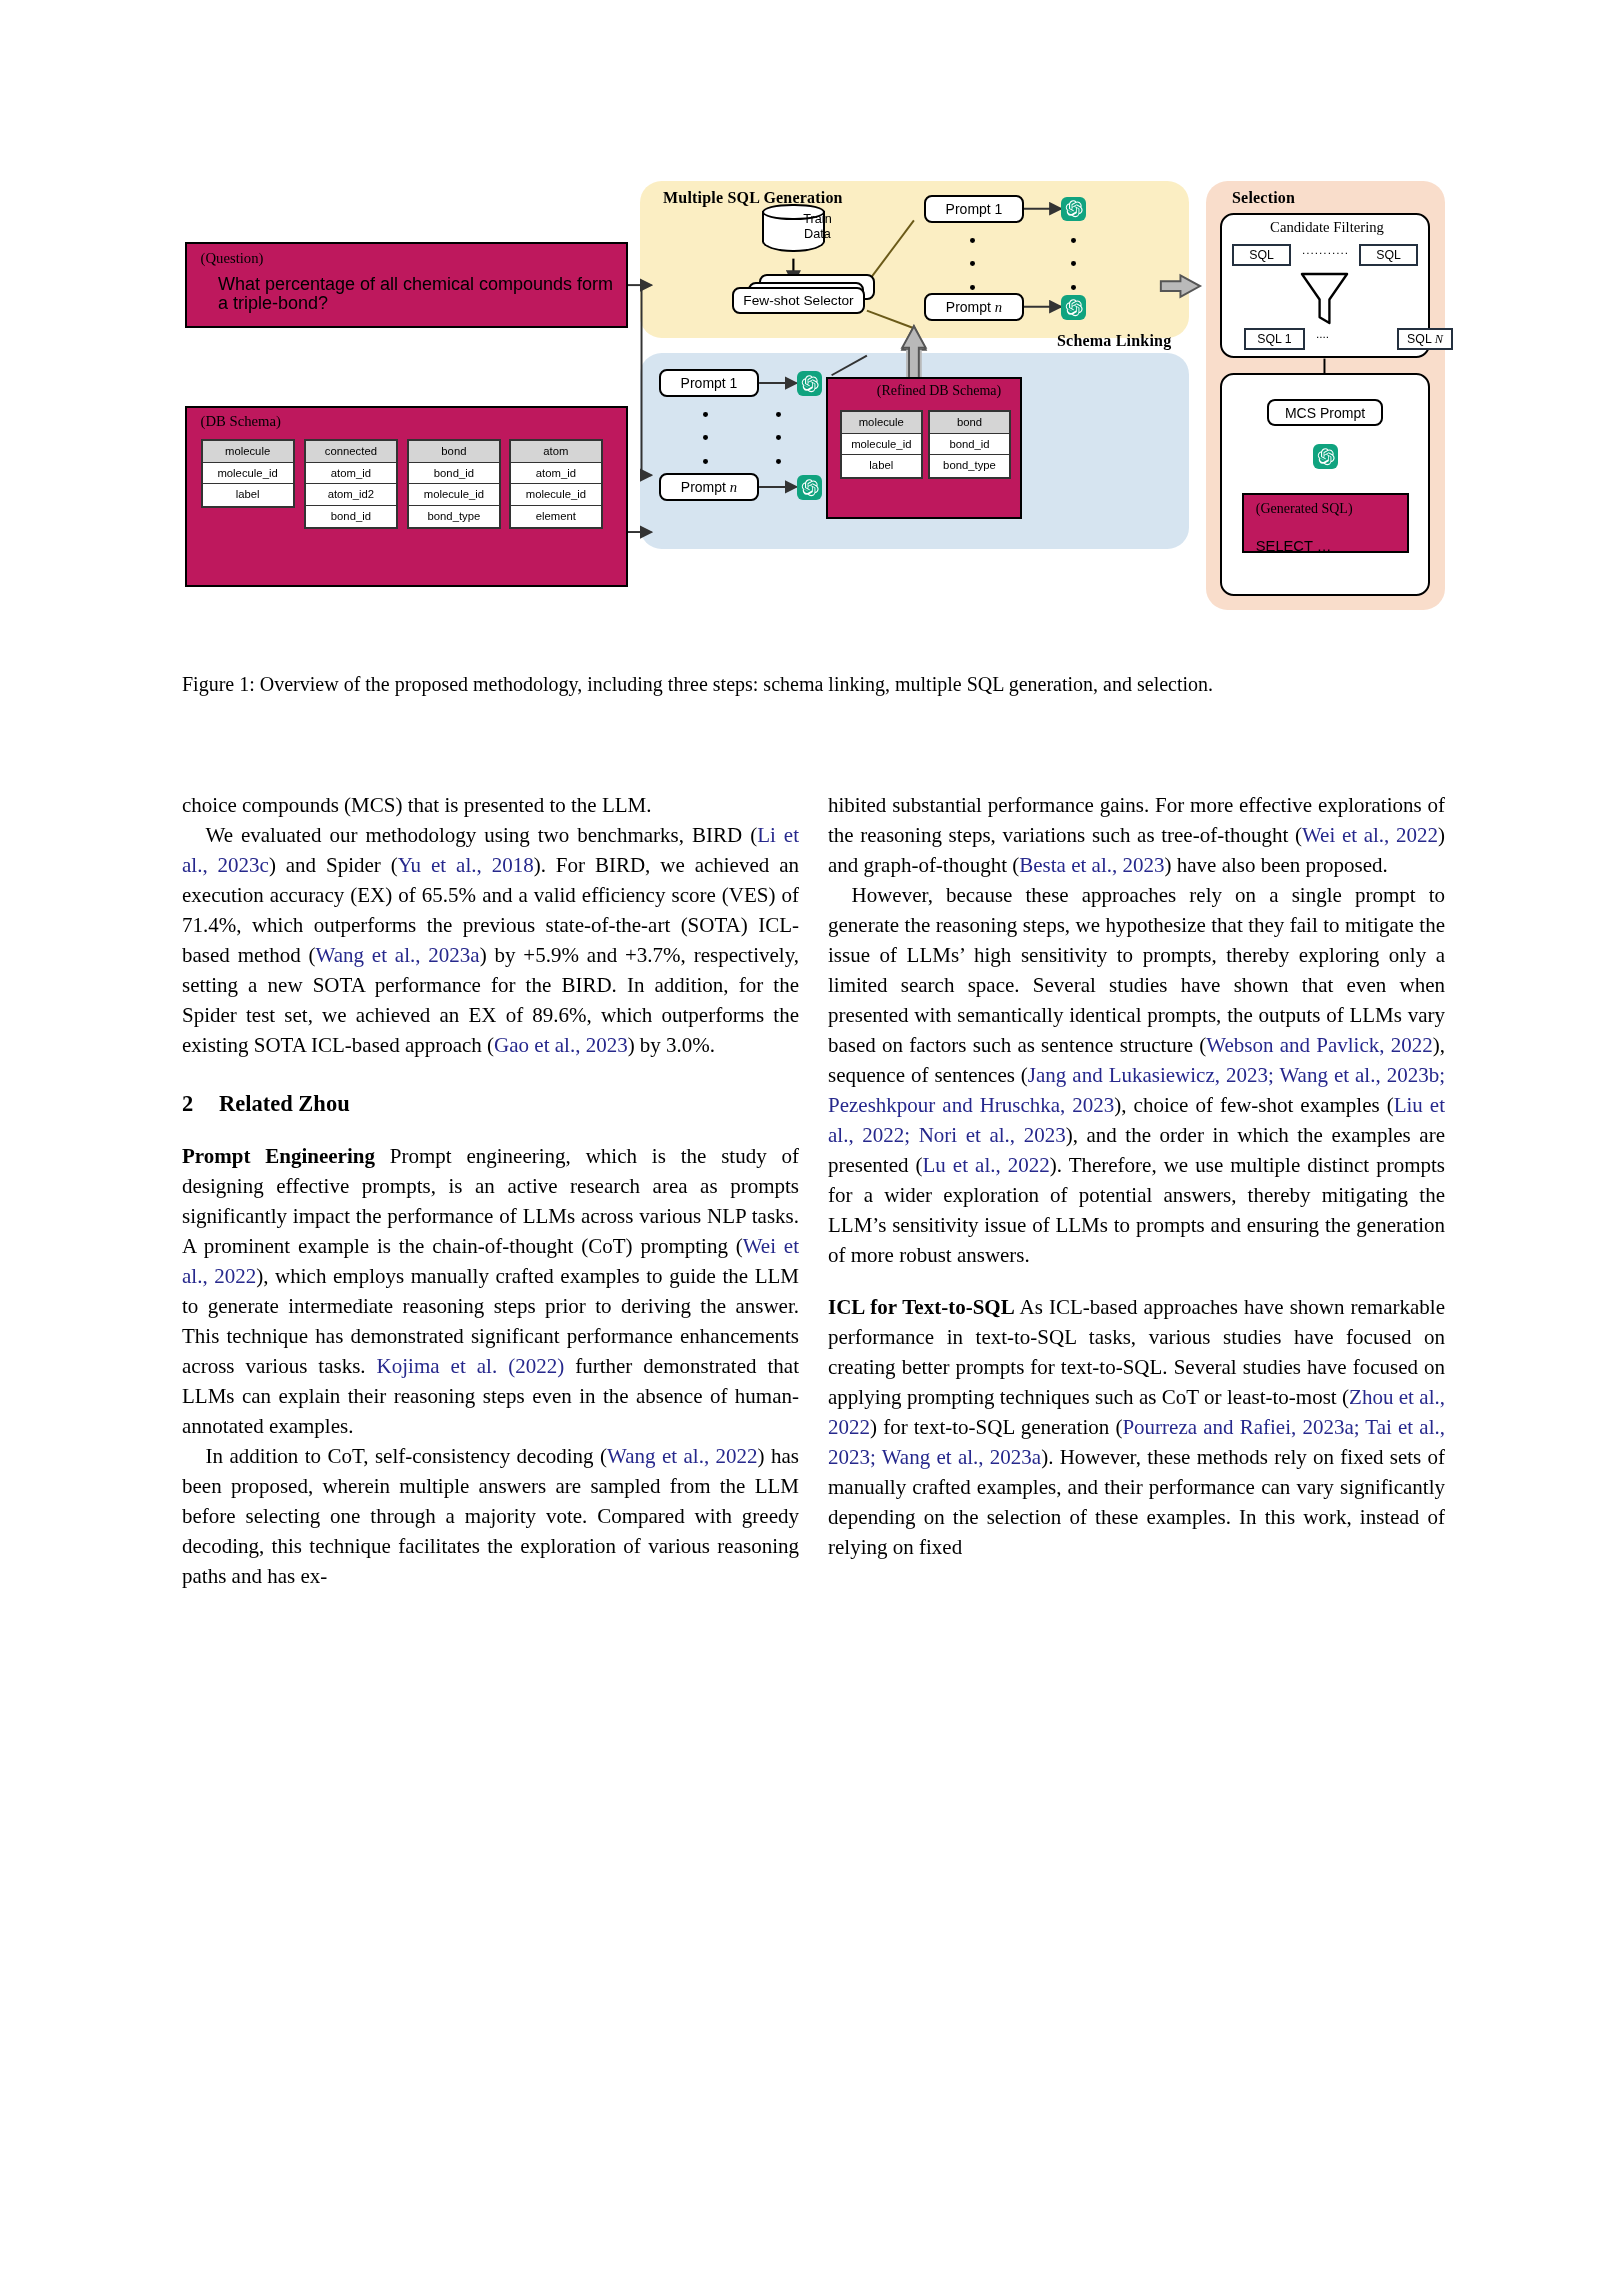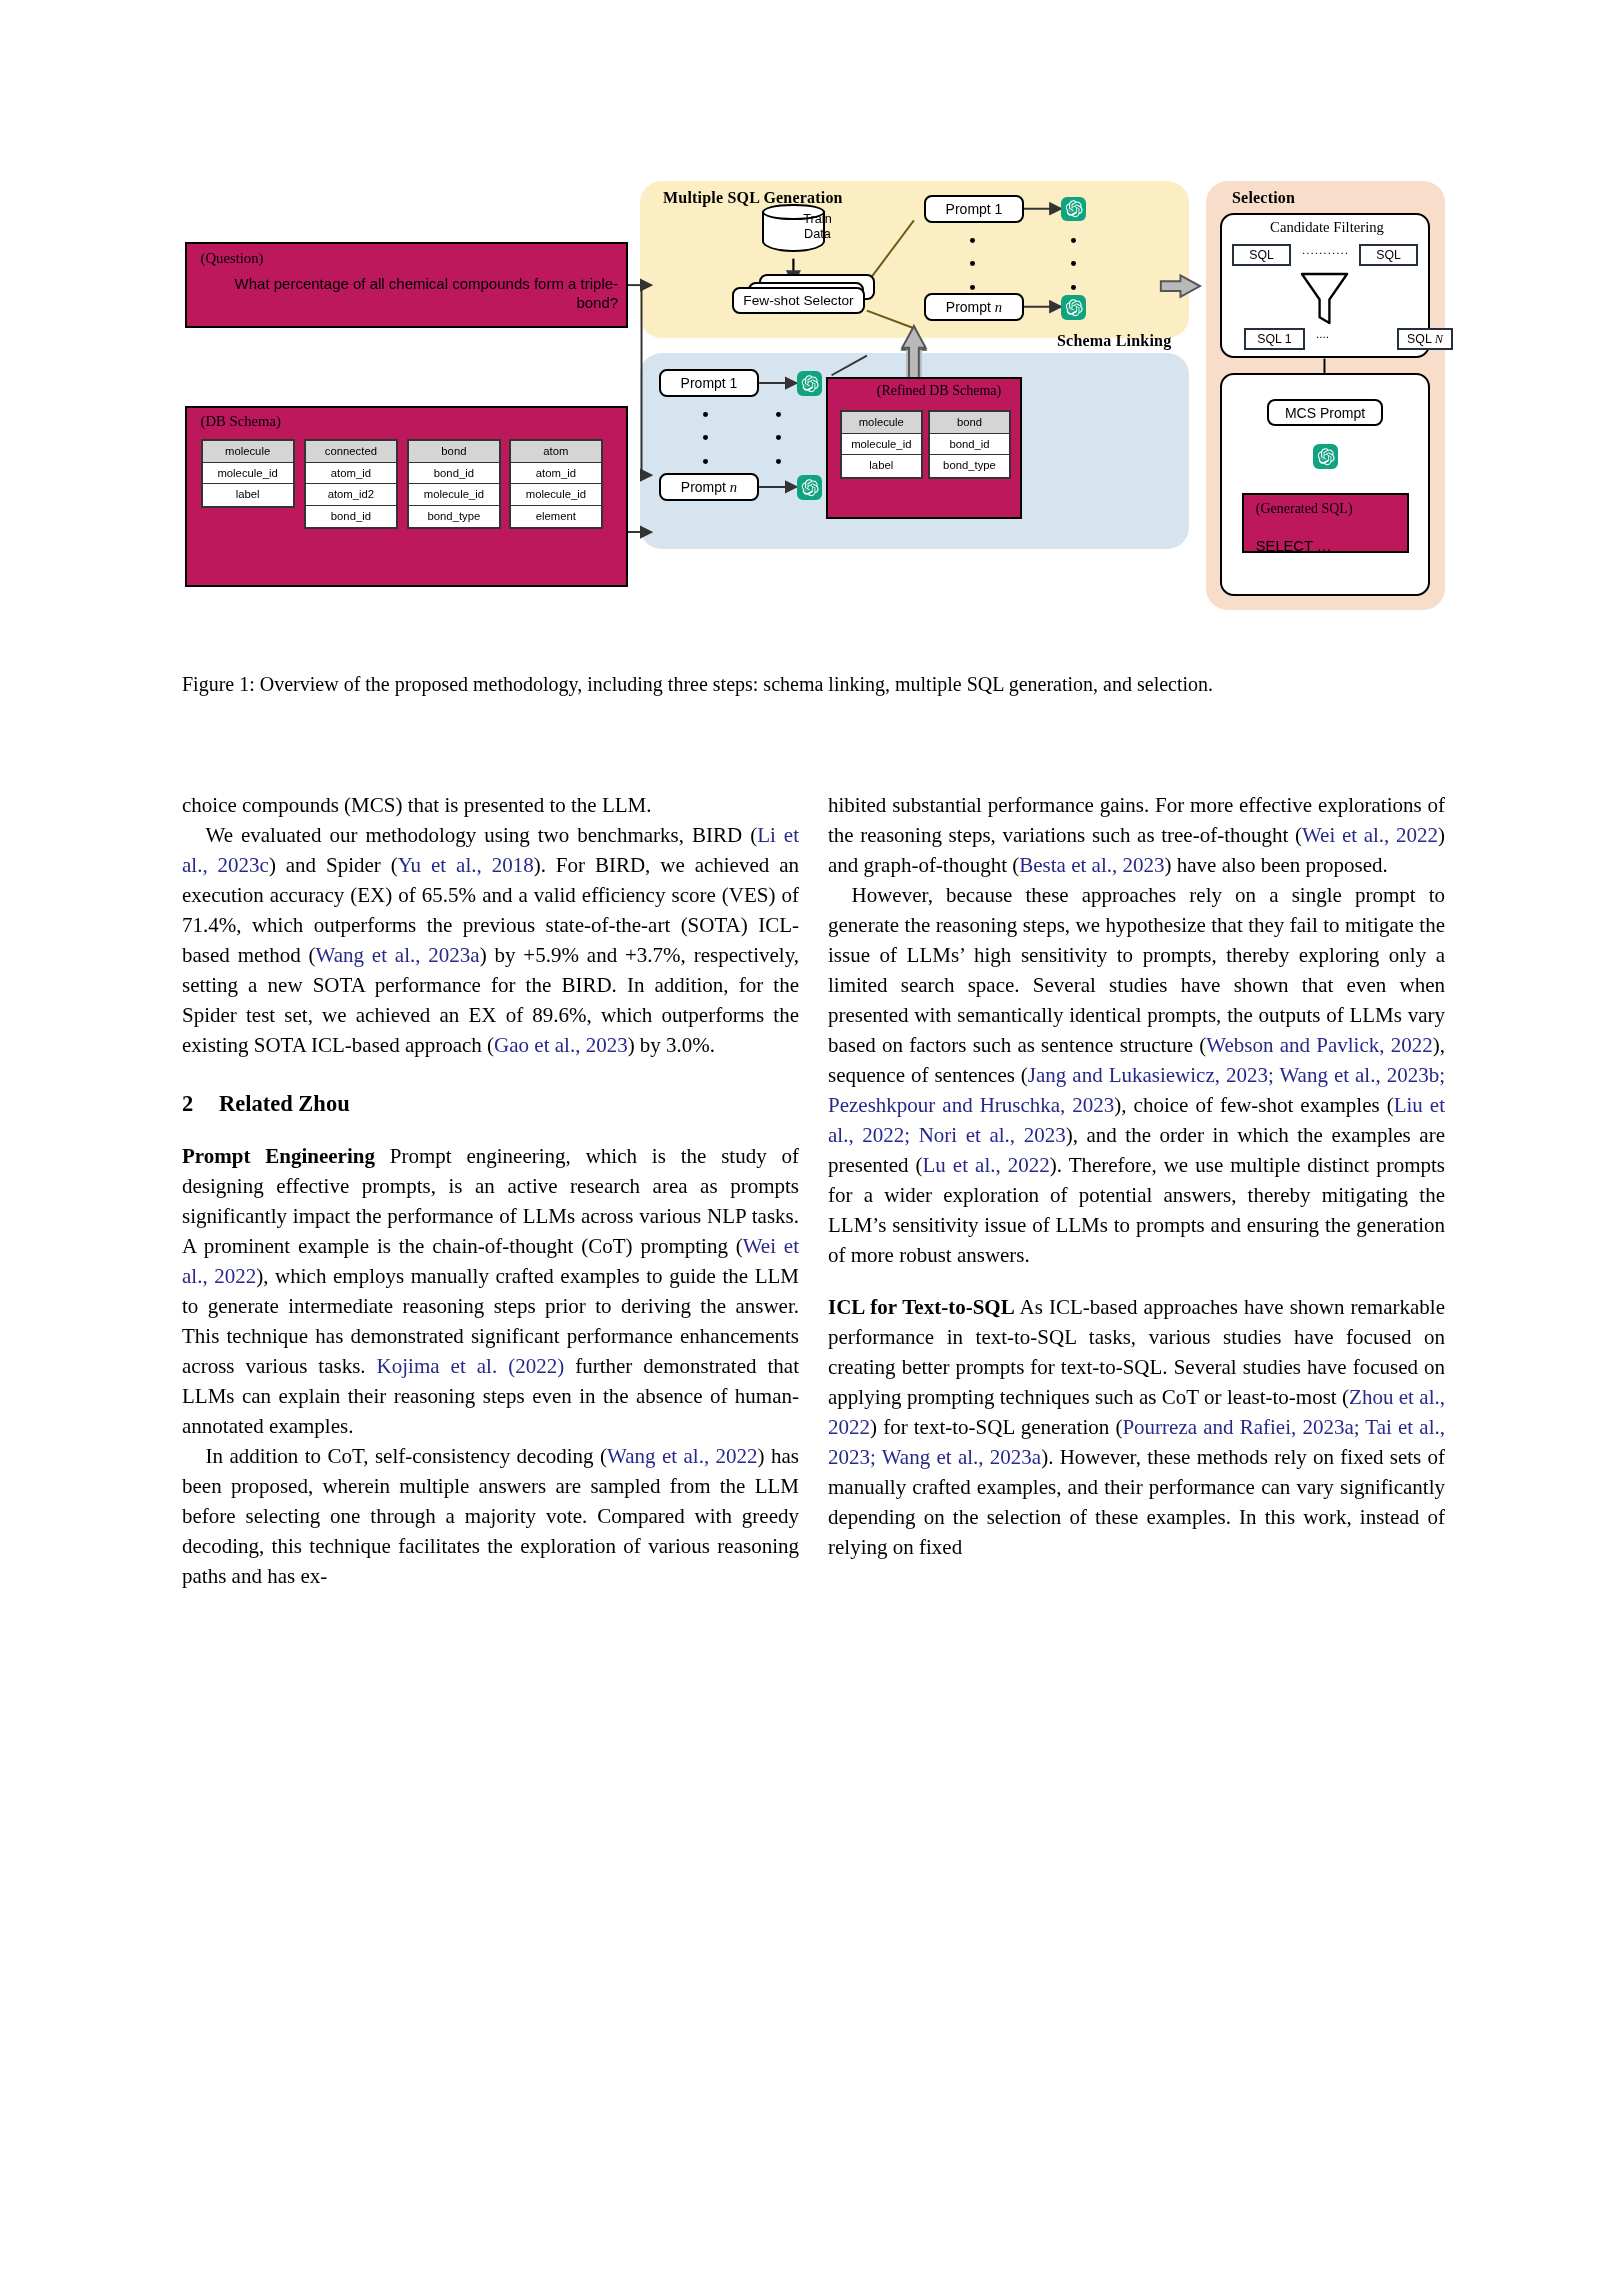--- a/index.html
+++ b/index.html
@@ -29,21 +29,21 @@
   }
 
   .lbl-sans{font-family:"Liberation Sans", sans-serif;}
   .lbl-serif{font-family:"Liberation Serif", serif;}
 
   .ctr{display:flex;align-items:center;justify-content:center;text-align:center;}
 
   
   #question-box{left:3.9px;top:61px;width:443px;height:86px;}
   #question-tag{position:absolute;left:13.7px;top:5.9px;font-size:14.7px;}
-  #question-text{position:absolute;left:31px;top:31px;right:7.8px;font-size:15px;line-height:18.6px;text-align:right;}
+  #question-text{position:absolute;left:31px;top:31px;right:7.8px;font-size:18px;line-height:18.6px;}
 
   
   #dbschema-box{left:3.9px;top:225px;width:443px;height:181px;}
   #dbschema-tag{position:absolute;left:13.7px;top:4.9px;font-size:14.7px;}
 
   .schema-tbl{position:absolute;border:2px solid #333;box-sizing:border-box;background:#fff;}
   .schema-tbl .th,.schema-tbl .td{
     box-sizing:border-box;height:21.6px;line-height:20.6px;text-align:center;
     font-family:"Liberation Sans", sans-serif;font-size:11.3px;
     border-bottom:1.6px solid #333;

